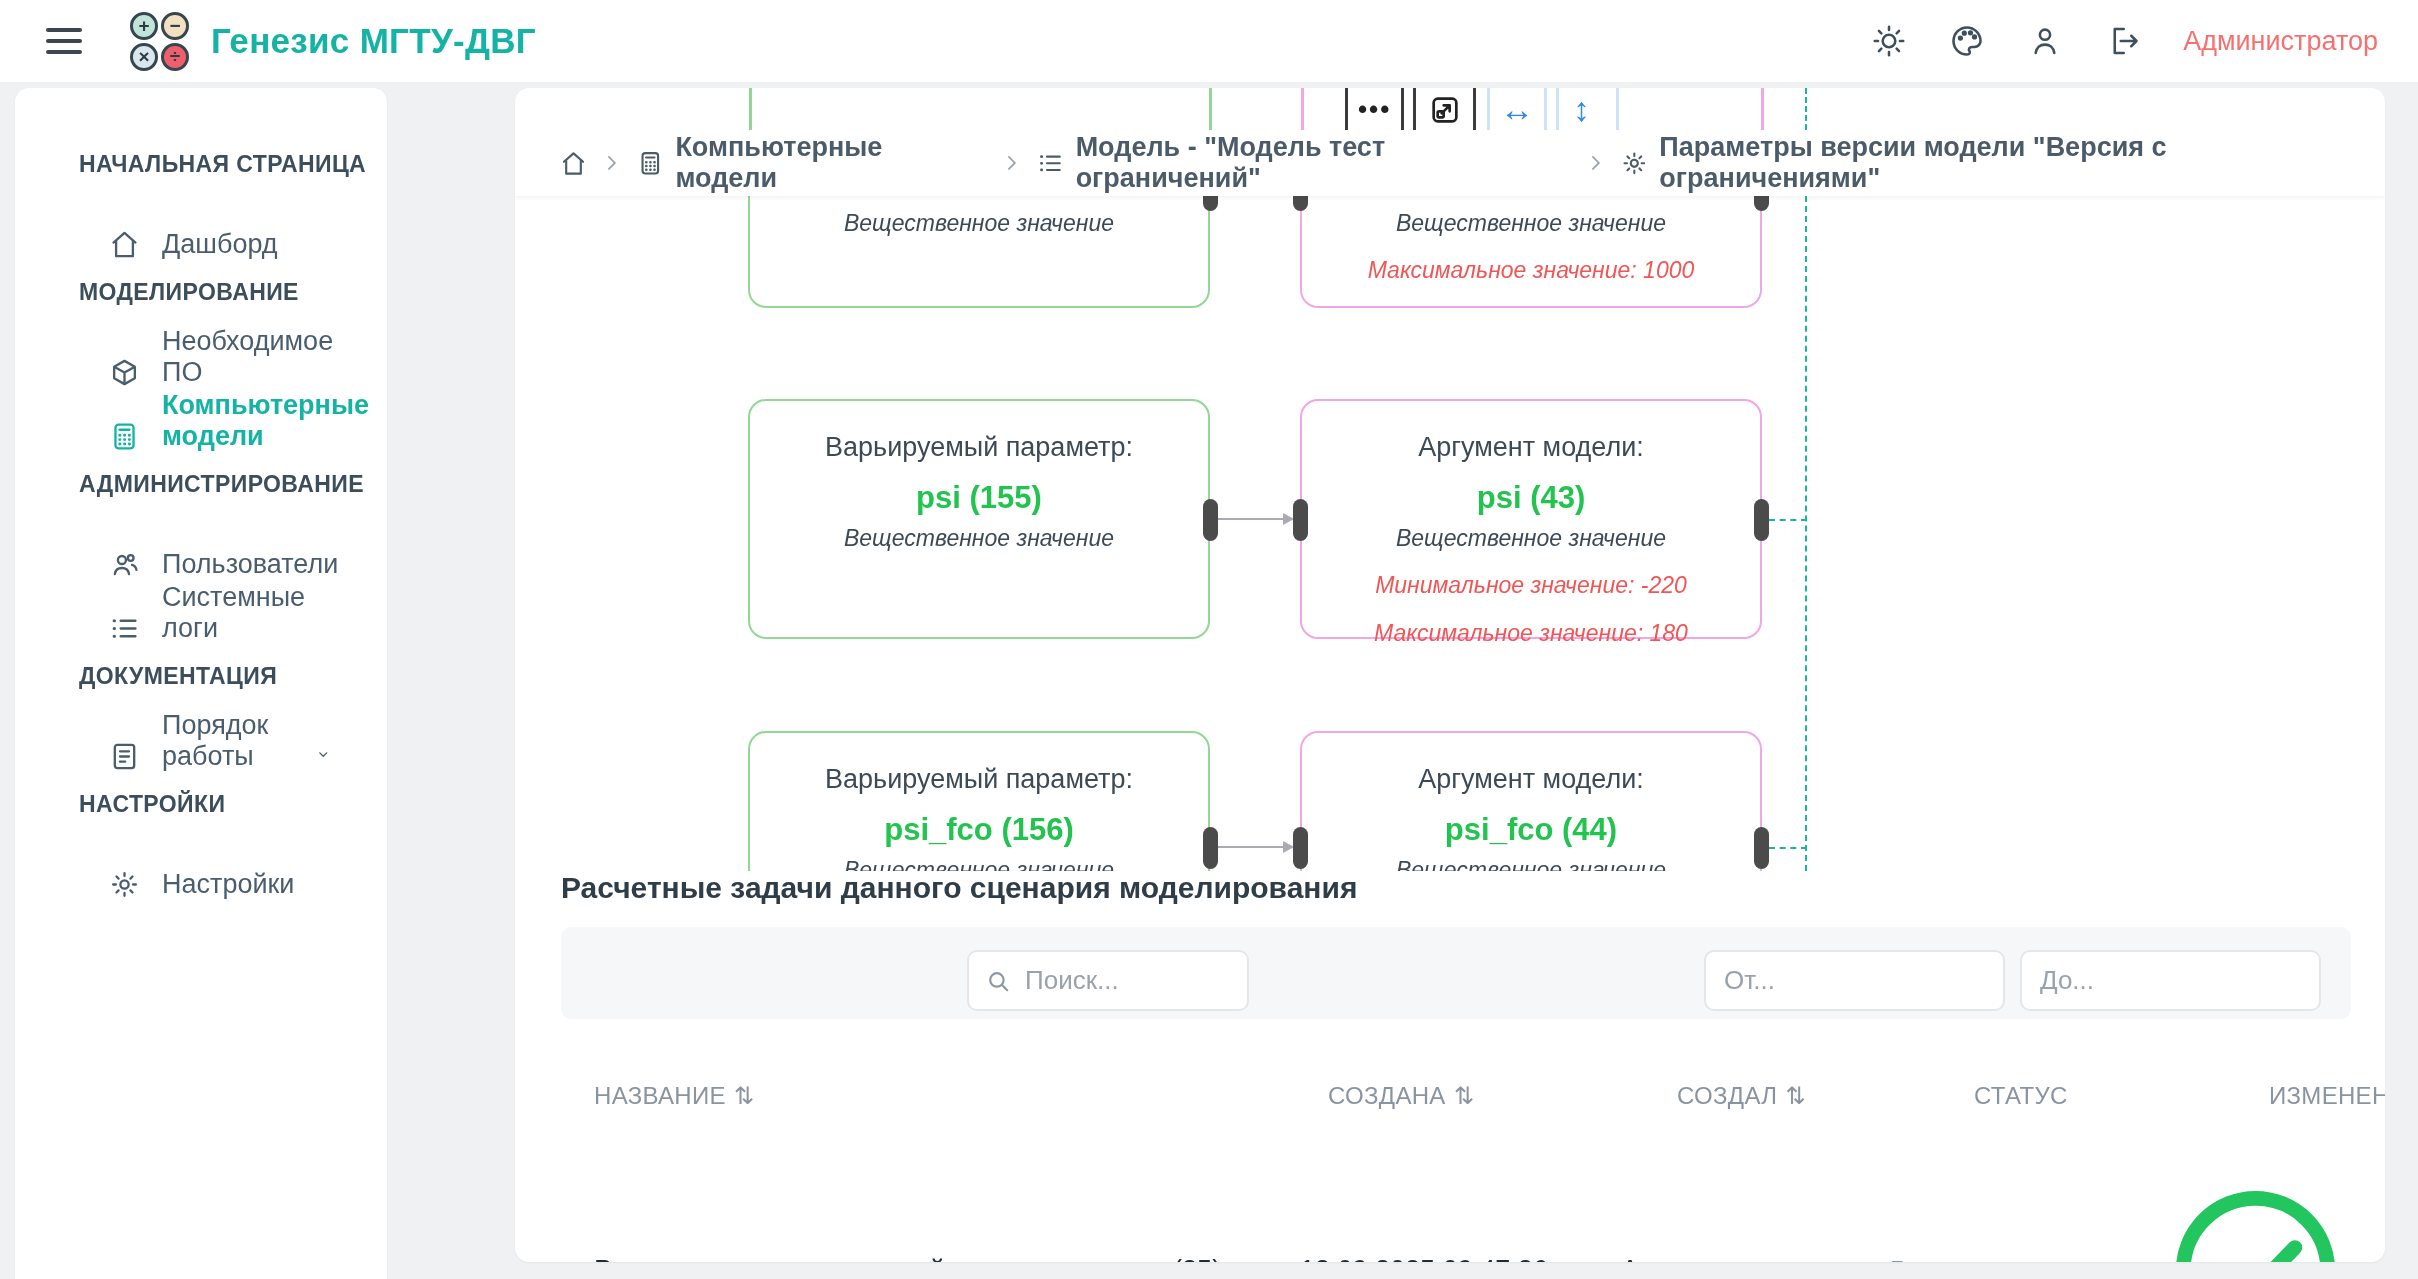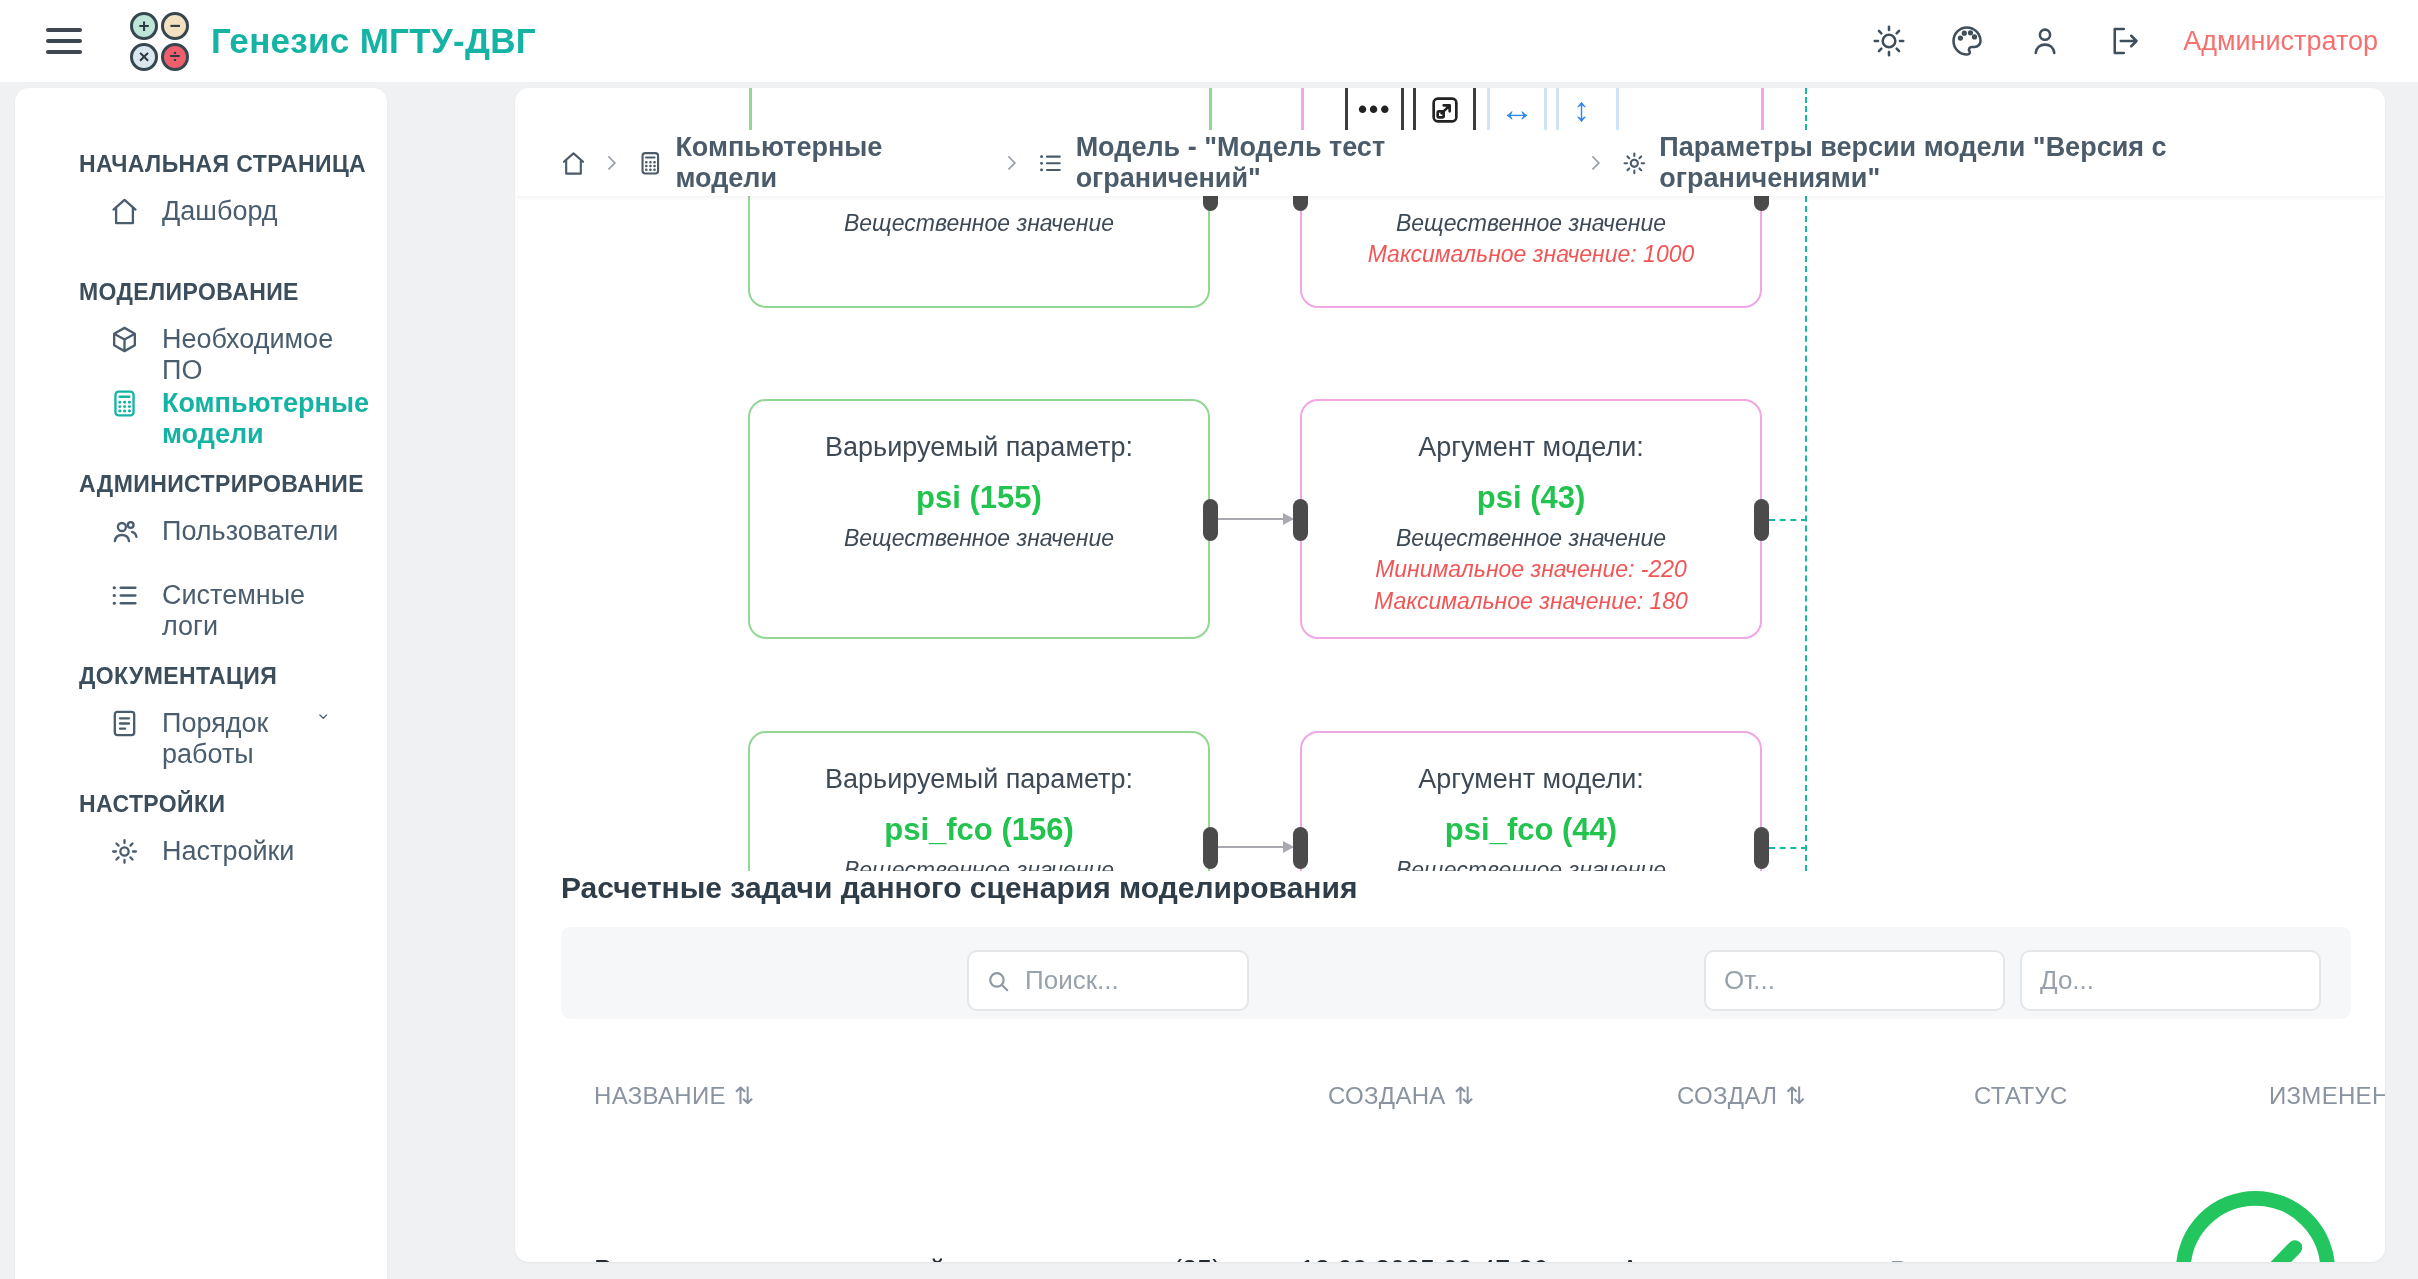--- a/index.html
+++ b/index.html
@@ -20,21 +20,21 @@
   .app-title{margin-left:22px;font-size:35px;font-weight:700;color:#14b3a4;letter-spacing:.3px;}
   .header-right{margin-left:auto;margin-right:40px;display:flex;align-items:center;gap:42px;}
   .hicon{width:36px;height:36px;color:#3f4f5c;cursor:pointer;}
   .role-label{font-size:27px;color:#f77070;cursor:pointer;}
 
   
   .sidebar{position:absolute;left:15px;top:88px;width:372px;height:1191px;background:#fff;
            border-radius:14px 14px 0 0;box-shadow:0 1px 3px rgba(0,0,0,.05);padding-top:44px;box-sizing:border-box;}
   .side-section{height:64px;display:flex;align-items:center;padding-left:64px;
                 font-size:23px;font-weight:700;color:#3c4e5c;letter-spacing:.4px;}
-  .side-item{height:64px;display:flex;align-items:flex-start;padding-left:94px;padding-right:56px;
+  .side-item{height:64px;display:flex;align-items:flex-end;padding-left:94px;padding-right:56px;
              font-size:27px;color:#4a5d6f;cursor:pointer;gap:22px;}
   .side-item .sicon{width:31px;height:31px;flex:0 0 31px;color:#4a5d6f;}
   .side-item.active{color:#14b3a4;font-weight:700;}
   .side-item.active .sicon{color:#14b3a4;}
   .side-item .expander{margin-left:auto;width:26px;height:26px;color:#4a5d6f;}
 
   
   .main{position:absolute;left:515px;top:88px;width:1870px;height:1174px;background:#fff;
         border-radius:14px;box-shadow:0 1px 3px rgba(0,0,0,.05);overflow:hidden;}
 
@@ -60,21 +60,21 @@
   
   .diagram{position:absolute;left:0;top:108px;width:1496px;height:675px;overflow:hidden;}
   .node{position:absolute;width:462px;height:240px;border:2px solid;border-radius:18px;background:#fff;
         box-sizing:border-box;display:flex;flex-direction:column;align-items:center;text-align:center;}
   .node.green{border-color:#92d794;} .node.pink{border-color:#f0a7e4;}
   .node-full{padding-top:30px;}
   .node-part-top{padding-top:132px;}
   .node-title{font-size:27px;color:#3d4a56;line-height:32px;}
   .node-name{margin-top:16px;font-size:31px;font-weight:700;color:#22c34e;line-height:38px;}
   .node-type{margin-top:8px;font-size:23px;font-style:italic;color:#3d4a56;line-height:26px;}
-  .node-red{margin-top:4px;font-size:23px;font-style:italic;color:#f25555;line-height:28px;}
+  .node-red{margin-top:20px;font-size:23px;font-style:italic;color:#f25555;line-height:28px;}
   .pill{position:absolute;width:15px;height:42px;background:#4b4b4b;border-radius:8px;}
   .link{position:absolute;height:0;border-top:2px solid #a9a9b2;}
   .link:after{content:"";position:absolute;right:-10px;top:-7px;border-left:11px solid #a9a9b2;
               border-top:6px solid transparent;border-bottom:6px solid transparent;}
   .dash-stub{position:absolute;width:38px;height:0;border-top:2px dashed #19b89c;}
   .dash-v{position:absolute;width:0;border-left:2px dashed #19b89c;}
 
   
   .tasks-title{position:absolute;left:46px;top:783px;font-size:30px;font-weight:700;color:#2f3d49;}
   .filterbar{position:absolute;left:46px;top:839px;width:1790px;height:92px;background:#f5f7f8;border-radius:10px;}

